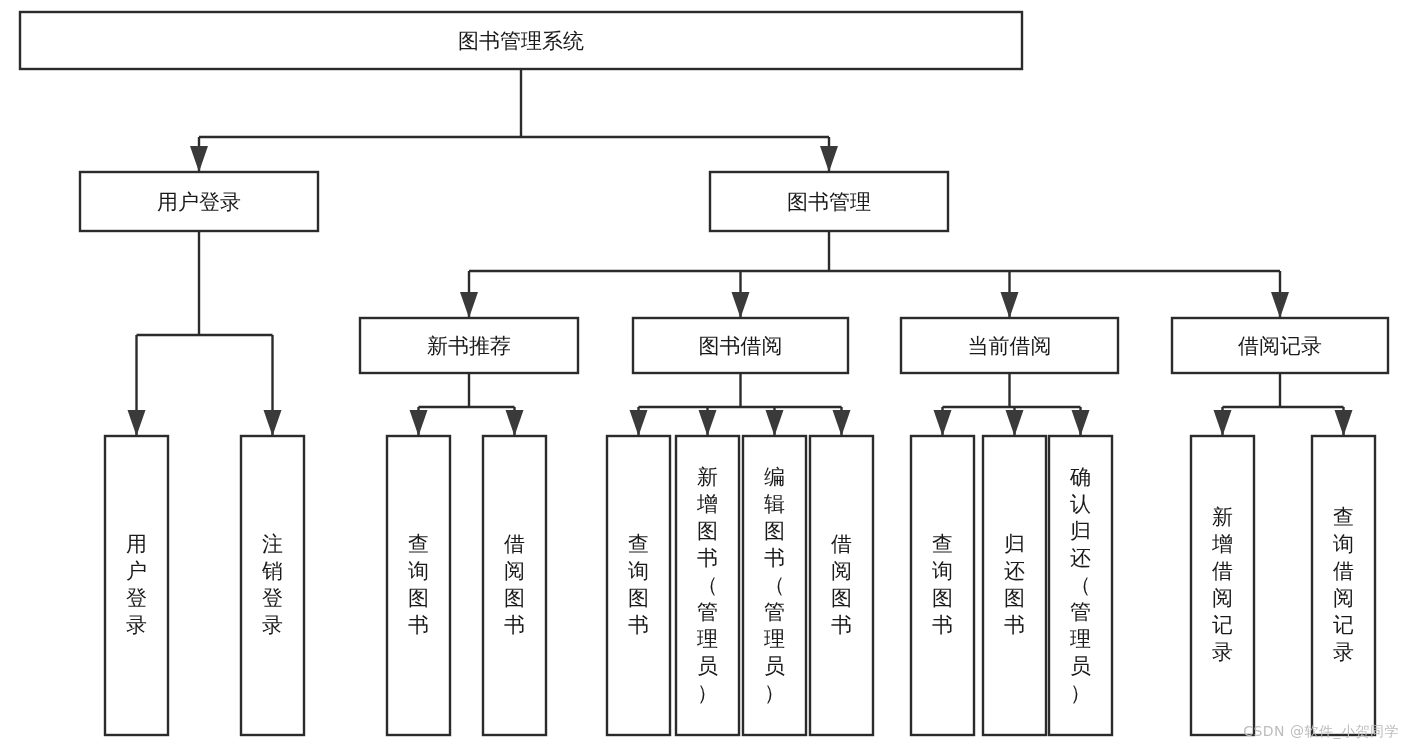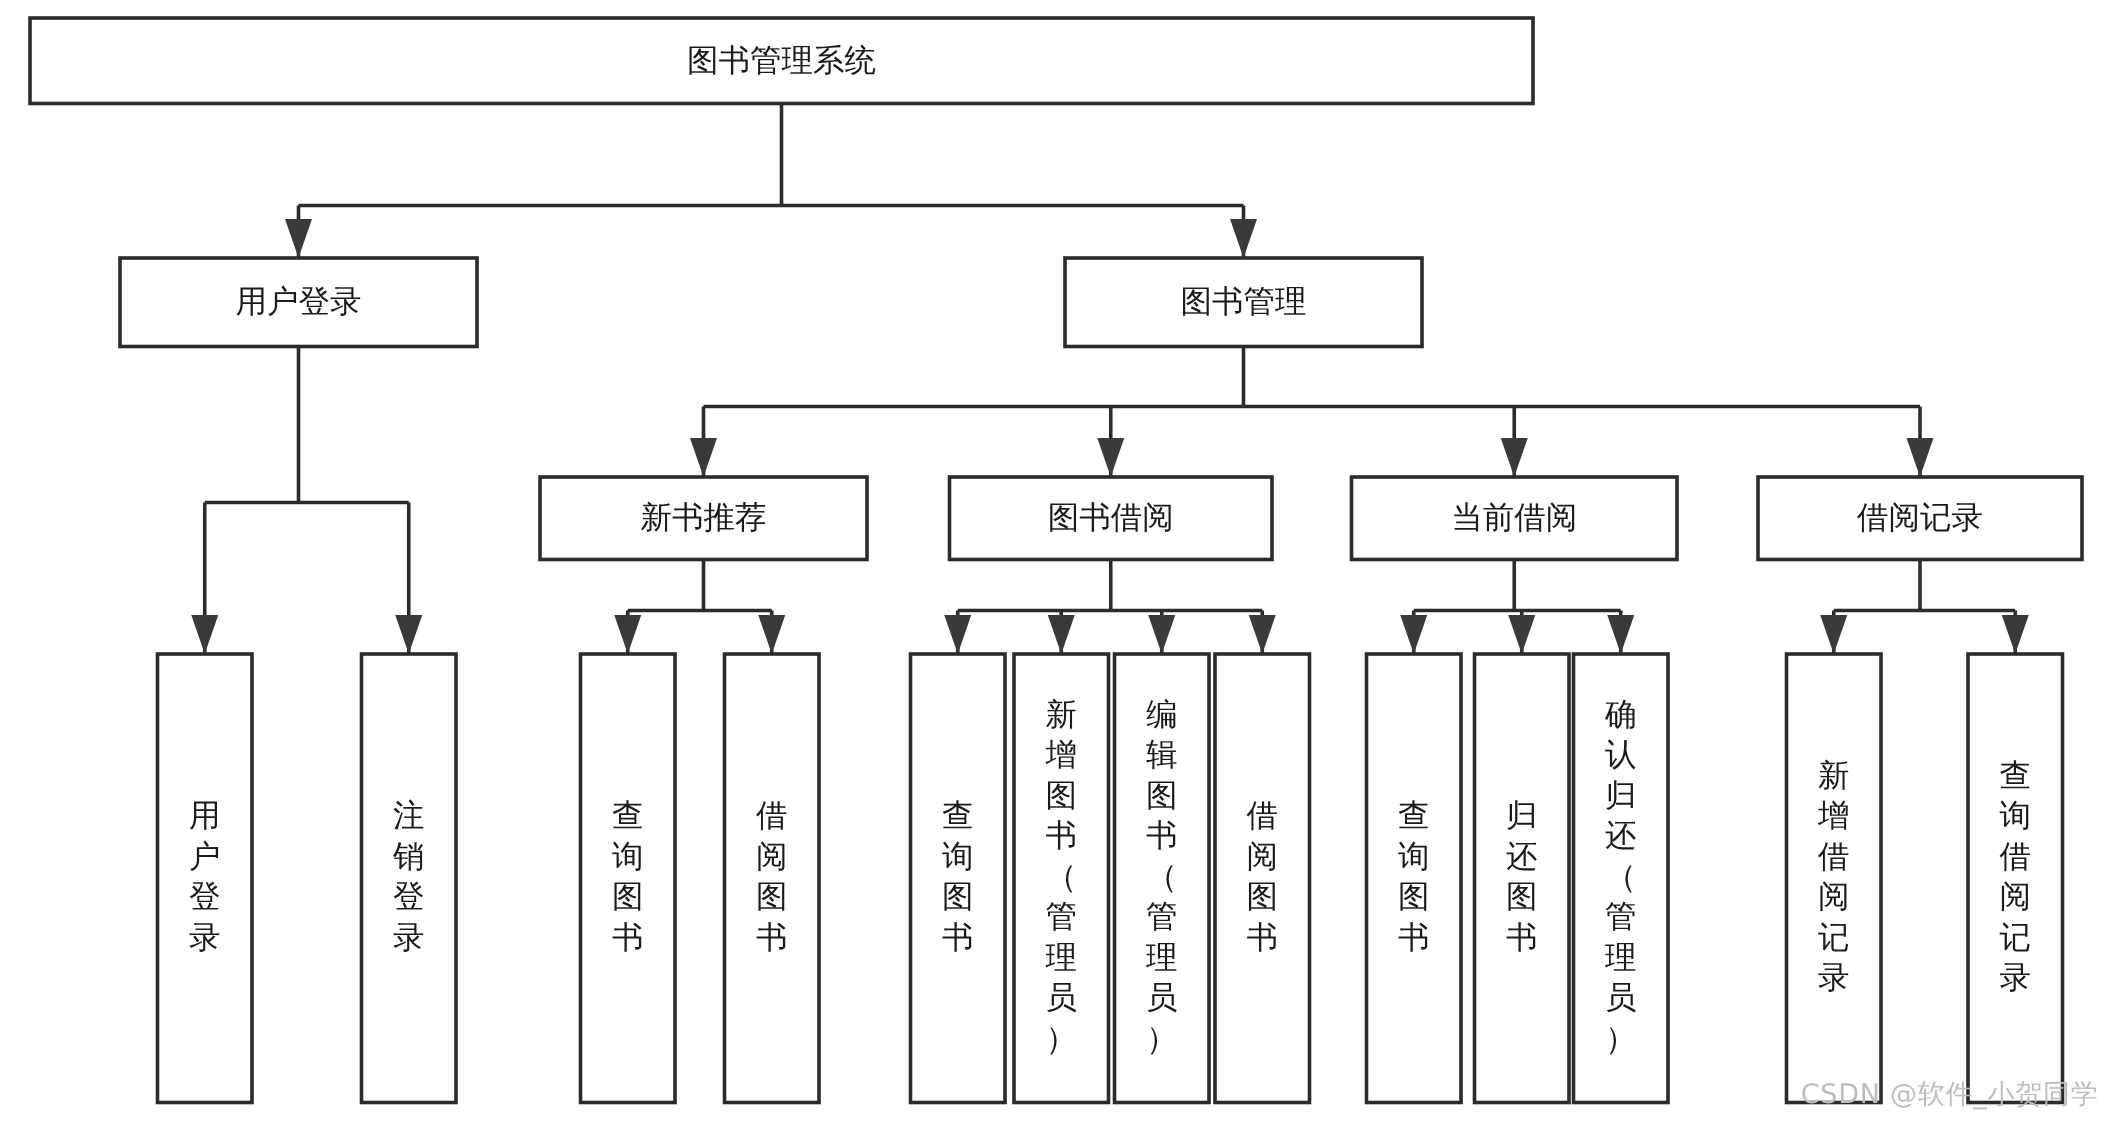--- a/index.html
+++ b/index.html
@@ -54,21 +54,21 @@
     fill: #1a1a1a;
     font-family: "DejaVu Sans", "Liberation Sans", sans-serif;
     font-size: 21px;
     text-anchor: middle;
   }
   .watermark {
     position: absolute;
     right: 6px;
     bottom: 6px;
     color: #bdbdbd;
-    font-size: 18px;
+    font-size: 14px;
     font-family: "DejaVu Sans", "Liberation Sans", sans-serif;
     letter-spacing: 0.5px;
     white-space: nowrap;
     user-select: none;
   }
 </style>
 </head>
 <body>
 
 <div id="diagram-root">

